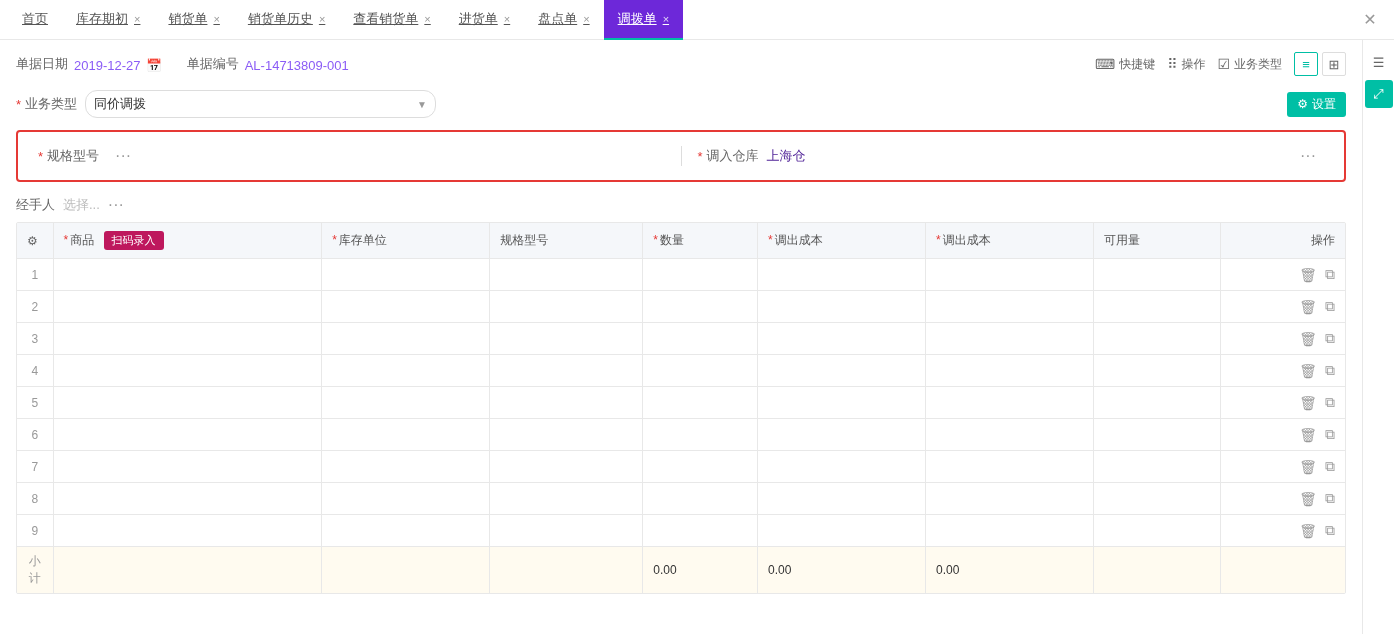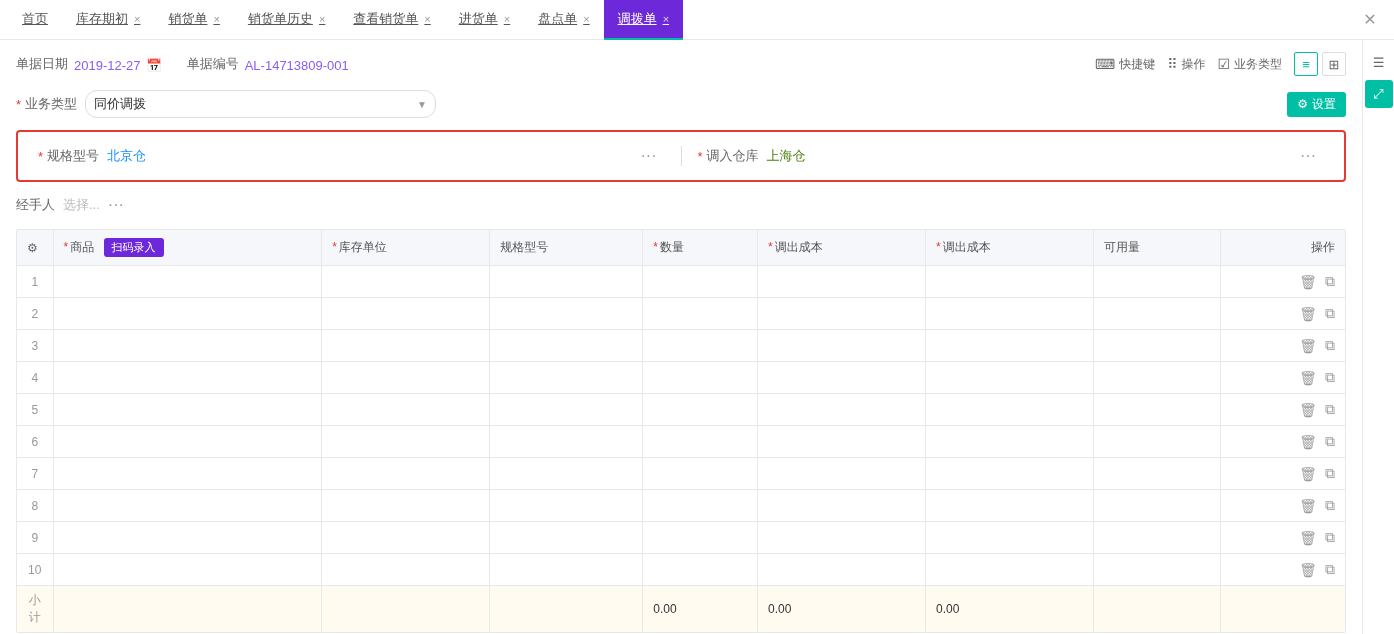--- a/index.html
+++ b/index.html
@@ -237,21 +237,21 @@
       border-right: 1px solid #e8e8e8;
       padding: 6px 10px;
       height: 32px;
       color: #333;
     }
     .data-table td:last-child { border-right: none; }
     .data-table tr:last-child td { border-bottom: none; }
     .data-table .num-col { color: #999; text-align: center; width: 36px; }
     .th-required { color: #e53935; margin-right: 2px; }
     .scan-btn {
-      background: #6d28d9;
+      background: #be185d;
       color: #fff;
       border: none;
       padding: 2px 8px;
       border-radius: 3px;
       font-size: 11px;
       cursor: pointer;
       margin-left: 6px;
     }
     .action-icons {
       display: flex;
@@ -404,34 +404,33 @@
           <span>⚙</span>
           <span>设置</span>
         </button>
       </div>
 
       <div class="section-box">
         <div class="section-fields">
           <div class="section-field">
             <span class="required-star">*</span>
             <span class="field-name">规格型号</span>
-            <span class="field-val" style="color:#1890ff;">北京仓</span>
             <span class="dots-btn">···</span>
           </div>
           <div class="section-divider"></div>
           <div class="section-field">
             <span class="required-star">*</span>
             <span class="field-name">调入仓库</span>
-            <span class="field-val" style="color:#4d7c0f;font-family:Liberation Serif, serif;">上海仓</span>
+            <span class="field-val" style="color:#4c1d95;font-family:Liberation Serif, serif;">上海仓</span>
             <span class="dots-btn">···</span>
           </div>
         </div>
       </div>
 
-      <div class="form-row" style="margin-bottom:15px;">
+      <div class="form-row" style="margin-bottom:8px;">
         <div class="person-field">
           <span class="field-name">经手人</span>
           <span class="person-placeholder" style="cursor:pointer;">选择...</span>
           <span class="dots-btn">···</span>
         </div>
       </div>
 
       <div class="table-wrapper">
         <table class="data-table">
           <thead>
@@ -598,36 +597,20 @@
         <td></td>
         <td></td>
         <td></td>
         <td>
           <div class="action-icons">
             <span class="action-icon">🗑</span>
             <span class="action-icon">⧉</span>
           </div>
         </td>
       </tr>
-              <tr>
-        <td class="num-col">10</td>
-        <td></td>
-        <td></td>
-        <td></td>
-        <td></td>
-        <td></td>
-        <td></td>
-        <td></td>
-        <td>
-          <div class="action-icons">
-            <span class="action-icon">🗑</span>
-            <span class="action-icon">⧉</span>
-          </div>
-        </td>
-      </tr>
               <tr class="subtotal-row">
         <td class="num-col">小计</td>
         <td></td>
         <td></td>
         <td></td>
         <td>0.00</td>
         <td>0.00</td>
         <td>0.00</td>
         <td></td>
         <td></td>

